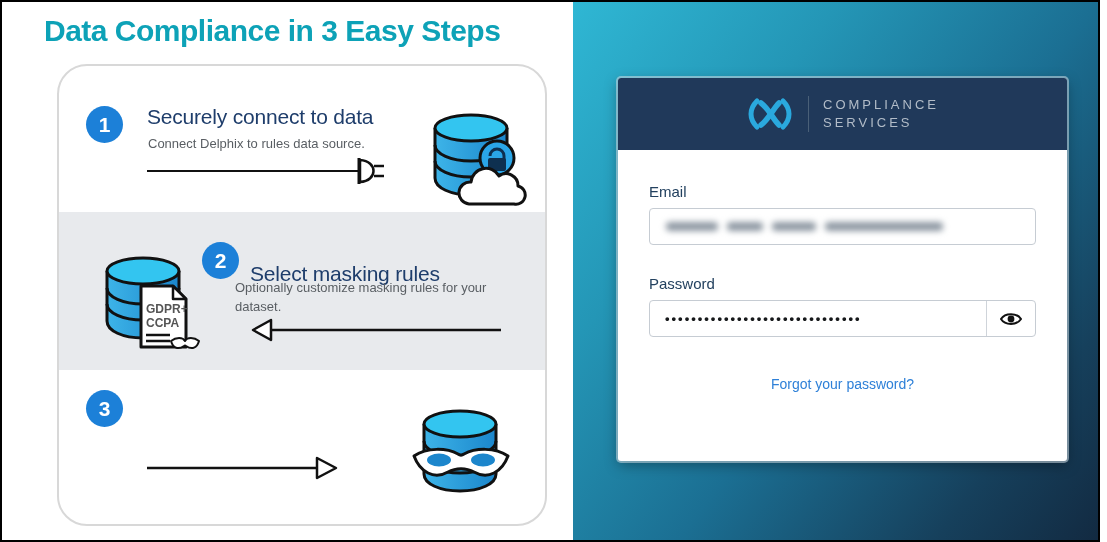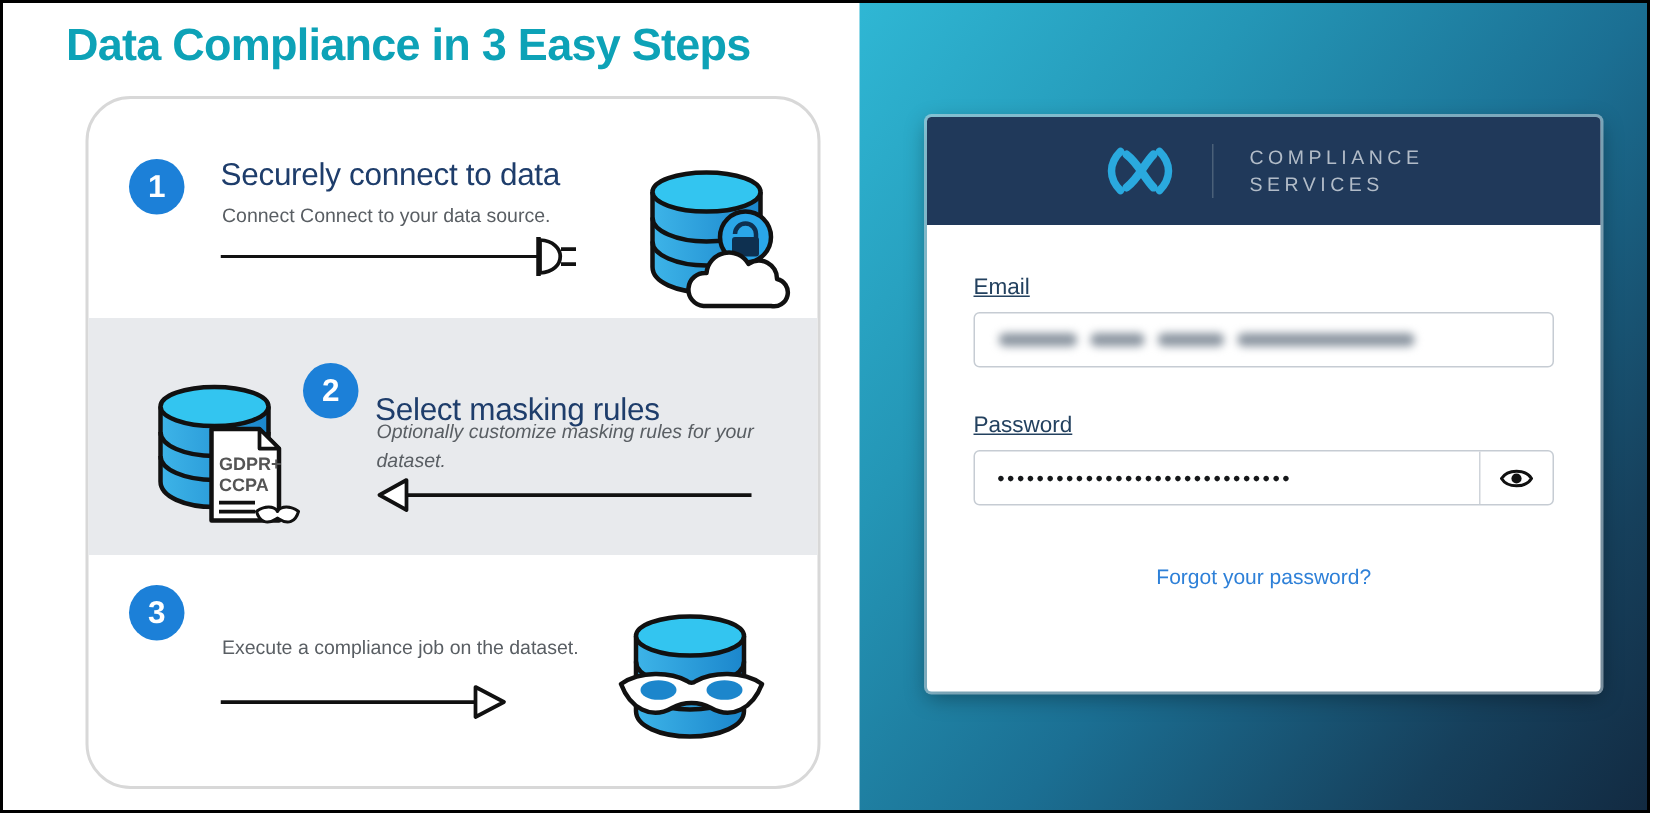--- a/index.html
+++ b/index.html
@@ -19,25 +19,25 @@
   .step-title { position:absolute; font-size:21px; font-weight:normal; color:#1e3d6b; letter-spacing:-0.2px; }
   .step-desc { position:absolute; font-size:13px; color:#595e63; line-height:1.45; }
   .arrow-svg { position:absolute; }
   .step-icon { position:absolute; }
 
   
   .right-panel { position:absolute; left:571px; top:0; width:534px; height:538px;
     background:linear-gradient(128deg,#2fb7d4 0%,#2496b6 28%,#1b6f93 55%,#16405c 82%,#122940 100%); }
   .login-card { position:absolute; left:45px; top:76px; width:449px; height:383px; background:#ffffff; border-radius:3px;
     box-shadow:0 0 0 2px rgba(205,220,230,0.55), 0 4px 14px rgba(0,0,0,0.35); }
-  .login-header { height:72px; background:#20395a; border-radius:3px 3px 0 0; display:flex; align-items:center; justify-content:center; gap:24px; }
+  .login-header { height:72px; background:#20395a; border-radius:3px 3px 0 0; display:flex; align-items:center; justify-content:center; gap:14px; }
   .brand-divider { width:1px; height:36px; background:#4a6078; }
   .brand-text { color:#b2bcc8; font-size:13px; letter-spacing:3px; line-height:1.4; }
   .login-body { padding:0 31px; }
-  .field-label { display:block; margin-top:33px; font-size:15px; color:#23415f;text-decoration:underline; }
+  .field-label { display:block; margin-top:33px; font-size:15px; color:#23415f; }
   .field-label.pw { margin-top:30px; }
   .text-input { margin-top:8px; width:100%; height:37px; border:1px solid #c6ccd3; border-radius:4px; background:#fff; display:flex; align-items:center; }
   .email-blur { display:flex; gap:9px; align-items:center; padding-left:16px; filter:blur(3px); }
   .email-blur span { display:block; height:9px; background:#8d97a2; border-radius:4px; }
   .pw-dots { flex:1; padding-left:15px; font-size:13px; font-weight:bold; color:#16181a; letter-spacing:2px; white-space:nowrap; overflow:hidden; }
   .pw-divider { width:1px; height:100%; background:#cfd4da; }
   .eye-btn { width:48px; height:100%; display:flex; align-items:center; justify-content:center; cursor:pointer; background:transparent; border:none; }
   .signin-btn { margin-top:17px; width:100%; height:36px; background:#2b7dd3; color:#ffffff; font-size:15px; border:none; border-radius:4px; cursor:pointer; font-family:"Liberation Sans", sans-serif; }
   .forgot-link { display:block; margin-top:39px; text-align:center; font-size:14px; color:#2e80d8; text-decoration:none; }
   svg text { font-family:"Liberation Sans", sans-serif; }
@@ -50,21 +50,21 @@
   <div class="left-panel">
     <div class="infographic-title">Data Compliance in 3 Easy Steps</div>
 
     <div class="steps-card">
 
       <div class="step-row row-1">
         <div class="num-circle" style="left:27px; top:40px;">
           <span>1</span>
         </div>
         <div class="step-title" style="left:88px; top:39px;">Securely connect to data</div>
-        <div class="step-desc" style="left:89px; top:69px; width:250px;">Connect Connect to your data source.</div>
+        <div class="step-desc" style="left:89px; top:69px; width:250px;">Connect Delphix to rules data source.</div>
         <svg class="arrow-svg" style="left:88px; top:89px;" width="250" height="32" viewBox="0 0 250 32">
           <line x1="0" y1="16" x2="212" y2="16" stroke="#111" stroke-width="2"></line>
           <line x1="212" y1="3" x2="212" y2="29" stroke="#111" stroke-width="3"></line>
           <path d="M213,5 C231,6 231,26 213,27 Z" fill="#fff" stroke="#111" stroke-width="2.5" stroke-linejoin="round"></path>
           <line x1="227" y1="11" x2="237" y2="11" stroke="#111" stroke-width="2.5"></line>
           <line x1="227" y1="21" x2="237" y2="21" stroke="#111" stroke-width="2.5"></line>
         </svg>
         <svg class="step-icon" style="left:352px; top:40px;" width="128" height="104" viewBox="0 0 128 104">
           <defs>
             <linearGradient id="dbgrad" x1="0" y1="0" x2="1" y2="0">
@@ -94,32 +94,31 @@
           <text x="53" y="68" font-size="12" font-weight="bold" fill="#555">GDPR+</text>
           <text x="53" y="82" font-size="12" font-weight="bold" fill="#555">CCPA</text>
           <line x1="53" y1="90" x2="77" y2="90" stroke="#111" stroke-width="2.5"></line>
           <line x1="53" y1="96" x2="77" y2="96" stroke="#111" stroke-width="2.5"></line>
           <path d="M78,96 c5,-4 12,-4 14,0 c2,-4 9,-4 14,0 c-2,7 -7,9 -13,5 c-1,-1 -1,-1 -2,0 c-6,4 -11,2 -13,-5 Z" fill="#fff" stroke="#111" stroke-width="2" stroke-linejoin="round"></path>
         </svg>
         <div class="num-circle" style="left:143px; top:30px;">
           <span>2</span>
         </div>
         <div class="step-title" style="left:191px; top:34px;margin-top:16px;">Select masking rules</div>
-        <div class="step-desc" style="left:192px; top:67px; width:278px;font-style:italic;">Optionally customize masking rules for your dataset.</div>
+        <div class="step-desc" style="left:176px; top:67px; width:278px;">Optionally customize masking rules for your dataset.</div>
         <svg class="arrow-svg" style="left:192px; top:105px;" width="252" height="26" viewBox="0 0 252 26">
           <line x1="16" y1="13" x2="250" y2="13" stroke="#111" stroke-width="2.5"></line>
           <path d="M20,3 L2,13 L20,23 Z" fill="#fff" stroke="#111" stroke-width="2.5" stroke-linejoin="round"></path>
         </svg>
       </div>
 
       <div class="step-row row-3">
         <div class="num-circle" style="left:27px; top:20px;">
           <span>3</span>
         </div>
-        <div class="step-desc" style="left:89px; top:53px; width:280px;">Execute a compliance job on the dataset.</div>
         <svg class="arrow-svg" style="left:88px; top:85px;" width="192" height="26" viewBox="0 0 192 26">
           <line x1="0" y1="13" x2="172" y2="13" stroke="#111" stroke-width="2.5"></line>
           <path d="M170,3 L189,13 L170,23 Z" fill="#fff" stroke="#111" stroke-width="2.5" stroke-linejoin="round"></path>
         </svg>
         <svg class="step-icon" style="left:346px; top:32px;" width="110" height="104" viewBox="0 0 110 104">
           <use href="#db" x="5" y="2"></use>
           <path d="M9,54 C22,45 42,46 53,52 C55,53.5 57,53.5 59,52 C70,46 90,45 103,54 C97,70 83,78 69,70 C61,65.5 51,65.5 43,70 C29,78 15,70 9,54 Z" fill="#fff" stroke="#111" stroke-width="3" stroke-linejoin="round"></path>
           <ellipse cx="34" cy="58" rx="12" ry="6.5" fill="#1c86cc"></ellipse>
           <ellipse cx="78" cy="58" rx="12" ry="6.5" fill="#1c86cc"></ellipse>
         </svg>

